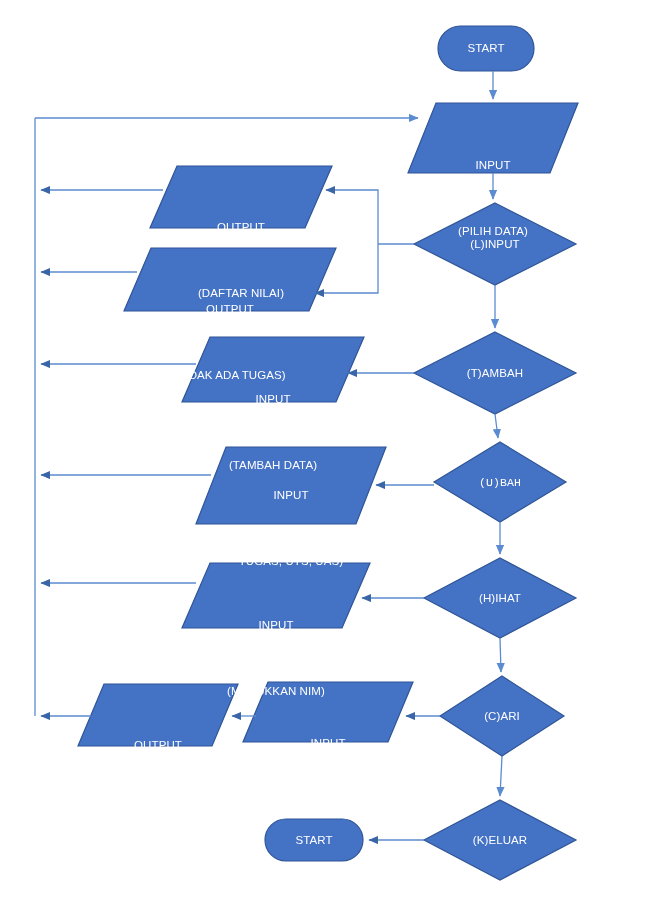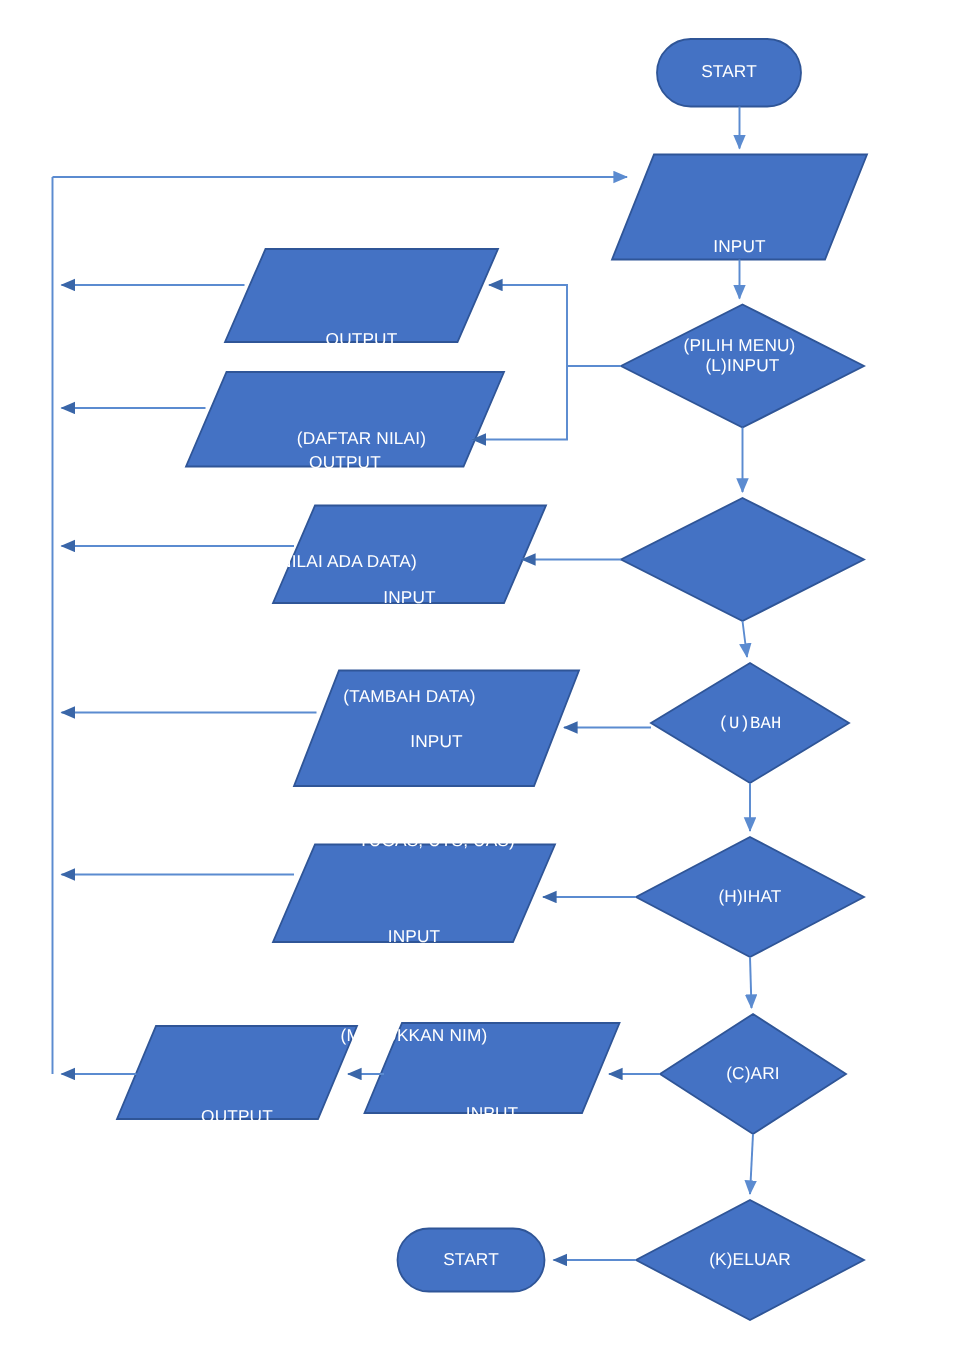--- a/index.html
+++ b/index.html
@@ -124,42 +124,43 @@
       <path d="M211,475 L41,475" marker-end="url(#arrow-l)"></path>
       <path d="M196,583 L41,583" marker-end="url(#arrow-l)"></path>
       <path d="M91,716 L41,716" marker-end="url(#arrow-l)"></path>
     </g>
   </svg>
 
   <div class="node-label" style="left:438px; top:41px; width:96px;">START</div>
 
   <div class="node-label two-line" style="left:408px; top:110px; width:170px;">
     <div>INPUT</div>
-    <div>(PILIH MENU)</div>
+    <div>(PILIH DATA)</div>
   </div>
 
   <div class="node-label" style="left:414px; top:237px; width:162px;">(L)INPUT</div>
 
+  <div class="node-label" style="left:414px; top:366px; width:162px;">(T)AMBAH</div>
 
   <div class="node-label" style="left:434px; top:475px; width:132px;font-family:Liberation Mono, monospace;">(U)BAH</div>
 
   <div class="node-label" style="left:424px; top:591px; width:152px;">(H)IHAT</div>
 
   <div class="node-label" style="left:440px; top:709px; width:124px;">(C)ARI</div>
 
   <div class="node-label" style="left:424px; top:833px; width:152px;">(K)ELUAR</div>
 
   <div class="node-label two-line" style="left:150px; top:172px; width:182px;">
     <div>OUTPUT</div>
     <div>(DAFTAR NILAI)</div>
   </div>
 
   <div class="node-label two-line" style="left:124px; top:254px; width:212px;">
     <div>OUTPUT</div>
-    <div>(NILAI ADA DATA)</div>
+    <div>(TIDAK ADA TUGAS)</div>
   </div>
 
   <div class="node-label two-line" style="left:182px; top:344px; width:182px;">
     <div>INPUT</div>
     <div>(TAMBAH DATA)</div>
   </div>
 
   <div class="node-label" style="left:196px; top:453px; width:190px;">
     <div style="line-height:24px;">INPUT</div>
     <div class="wrap3" style="line-height:16px;">(MASUKKAN NIM,

